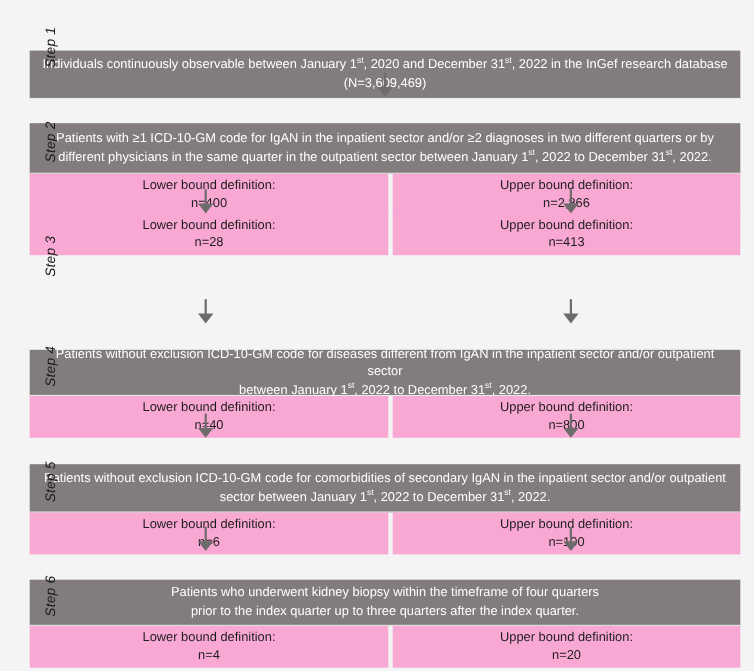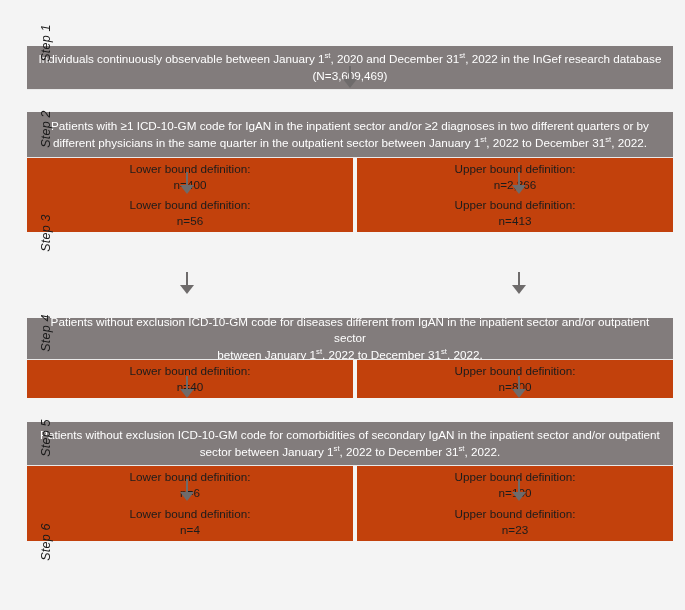--- a/index.html
+++ b/index.html
@@ -62,21 +62,21 @@
     width: 100%;
   }
 
   .split-row {
     display: flex;
     width: 100%;
     gap: 4px;
   }
 
   .bound-box {
-    background: #c2410c;
+    background: #f9a8d4;
     color: #1c1c1c;
     font-size: 11.7px;
     line-height: 16.5px;
     text-align: center;
     display: flex;
     flex-direction: column;
     align-items: center;
     justify-content: center;
     box-sizing: border-box;
   }
@@ -136,21 +136,21 @@
           <div>Upper bound definition:</div>
           <div>n=2,866</div>
         </div>
       </div>
     </div>
     <div class="step-group" style="top: 194px;">
       <div class="step-label" style="top: 32px;">Step 3</div>
       <div class="split-row">
         <div class="bound-box bound-lower" style="height: 38px;">
           <div>Lower bound definition:</div>
-          <div>n=56</div>
+          <div>n=28</div>
         </div>
         <div class="bound-box bound-upper" style="height: 38px;">
           <div>Upper bound definition:</div>
           <div>n=413</div>
         </div>
       </div>
     </div>
     <div class="step-group" style="top: 294px;">
       <div class="step-label" style="top: 32px;">Step 4</div>
       <div class="main-box" style="height: 42px;">
@@ -178,28 +178,31 @@
           <div>n=6</div>
         </div>
         <div class="bound-box bound-upper" style="height: 38px;">
           <div>Upper bound definition:</div>
           <div>n=100</div>
         </div>
       </div>
     </div>
     <div class="step-group" style="top: 503px;">
       <div class="step-label" style="top: 32px;">Step 6</div>
+      <div class="main-box" style="height: 42px;">
+        <div class="inner">Patients who underwent kidney biopsy within the timeframe of four quarters<br>prior to the index quarter up to three quarters after the index quarter.</div>
+      </div>
       <div class="split-row">
         <div class="bound-box bound-lower" style="height: 38px;">
           <div>Lower bound definition:</div>
           <div>n=4</div>
         </div>
         <div class="bound-box bound-upper" style="height: 38px;">
           <div>Upper bound definition:</div>
-          <div>n=23</div>
+          <div>n=20</div>
         </div>
       </div>
     </div>
     <div class="arrow" style="left: 343px; top: 66px; height: 22px;">
       <div class="shaft" style="height: 14px;"></div>
       <div class="head" style="top: 13px;"></div>
     </div>
     <div class="arrow" style="left: 180px; top: 172px; height: 22px;">
       <div class="shaft" style="height: 14px;"></div>
       <div class="head" style="top: 13px;"></div>

